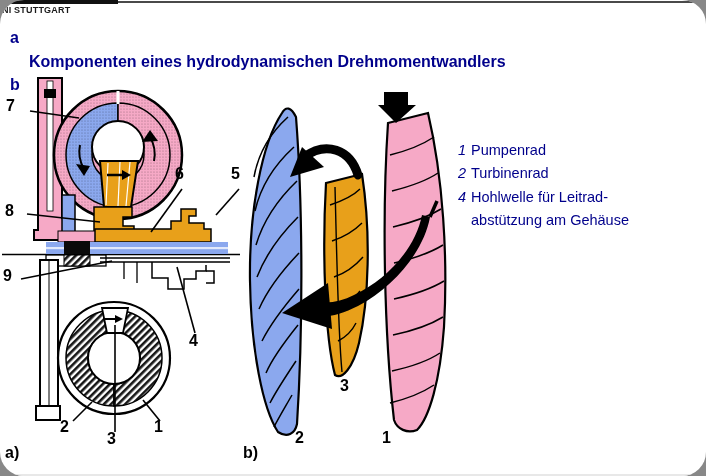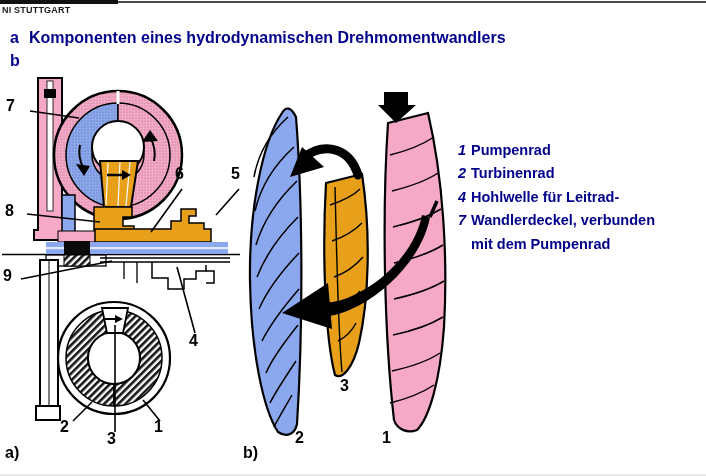--- a/index.html
+++ b/index.html
@@ -3,41 +3,42 @@
 <meta charset="utf-8">
 <style>
   :root{
     --navy:#00008B; --pink:#F6A9C6; --blue:#8BA8EE; --orange:#E8A01A;
   }
   html,body{margin:0;padding:0;background:#888;}
   .page{
     position:relative; width:706px; height:476px; background:#fff;
     font-family:"Liberation Sans", sans-serif; overflow:hidden;
     margin:0 auto;
+    border-radius:24px;
   }
   .top-rule{position:absolute;left:0;top:1px;width:706px;height:2px;background:#4a4a4a;}
   .logo-bar{position:absolute;left:0;top:0;width:118px;height:4px;background:#111;}
   .logo-text{position:absolute;left:2px;top:5px;font-size:9px;font-weight:bold;color:#1a1a1a;letter-spacing:.2px;}
   .bottom-rule{position:absolute;left:0;bottom:0;width:706px;height:2px;background:#e8e8e8;}
 
   .title-block{position:absolute;left:10px;top:27px;display:flex;color:var(--navy);font-weight:bold;font-size:16px;line-height:22.5px;}
   .title-fig{margin-right:16px;white-space:nowrap;}
   .title-items{display:flex;flex-direction:column;}
   .title-row{display:flex;}
   .title-letter{width:19px;}
-  .title-text{white-space:nowrap;}
+  .title-text{white-space:nowrap;margin-top:24px;}
 
   svg{position:absolute;}
   .svg-a{left:0;top:75px;}
   .svg-b{left:238px;top:85px;}
 
   .callout{position:absolute;font-size:16px;font-weight:bold;color:#000;line-height:1;}
   .panel-label{position:absolute;font-size:16px;font-weight:bold;color:#000;line-height:1;}
 
-  .legend{position:absolute;left:458px;top:139px;color:var(--navy);font-weight:bold;font-size:14.5px;line-height:23.4px;white-space:nowrap;}
+  .legend{position:absolute;left:458px;top:139px;color:var(--navy);font-weight:normal;font-size:14.5px;line-height:23.4px;white-space:nowrap;}
   .lg-num{display:inline-block;min-width:13px;font-style:italic;}
   .lg-cont{padding-left:13px;}
 </style>
 </head>
 <body>
 
 <div class="page">
 
   <div class="top-rule"></div>
   <div class="logo-bar"></div>
@@ -208,19 +209,17 @@
 
   <span class="callout" style="left:295px;top:430px">2</span>
   <span class="callout" style="left:340px;top:378px">3</span>
   <span class="callout" style="left:382px;top:430px">1</span>
   <span class="panel-label" style="left:243px;top:445px">b)</span>
 
   <div class="legend">
     <div class="lg-row"><span class="lg-num">1</span><span>Pumpenrad</span></div>
     <div class="lg-row"><span class="lg-num">2</span><span>Turbinenrad</span></div>
     <div class="lg-row"><span class="lg-num">4</span><span>Hohlwelle für Leitrad-</span>
-      </div>
-    <div class="lg-row"><span class="lg-num">7</span><span>Wandlerdeckel, verbunden</span>
-      <div class="lg-cont">mit dem Pumpenrad</div></div>
+      <div class="lg-cont">abstützung am Gehäuse</div></div>
   </div>
 
   <div class="bottom-rule"></div>
 </div>
 
 </body></html>

